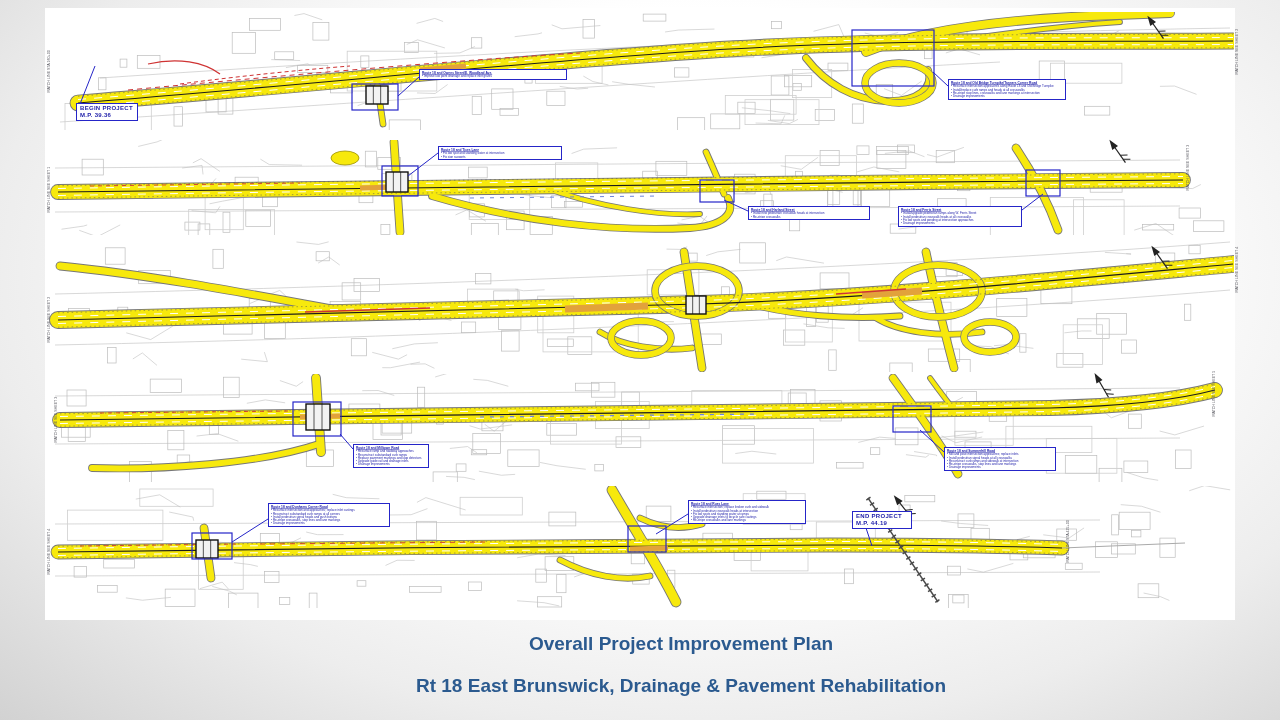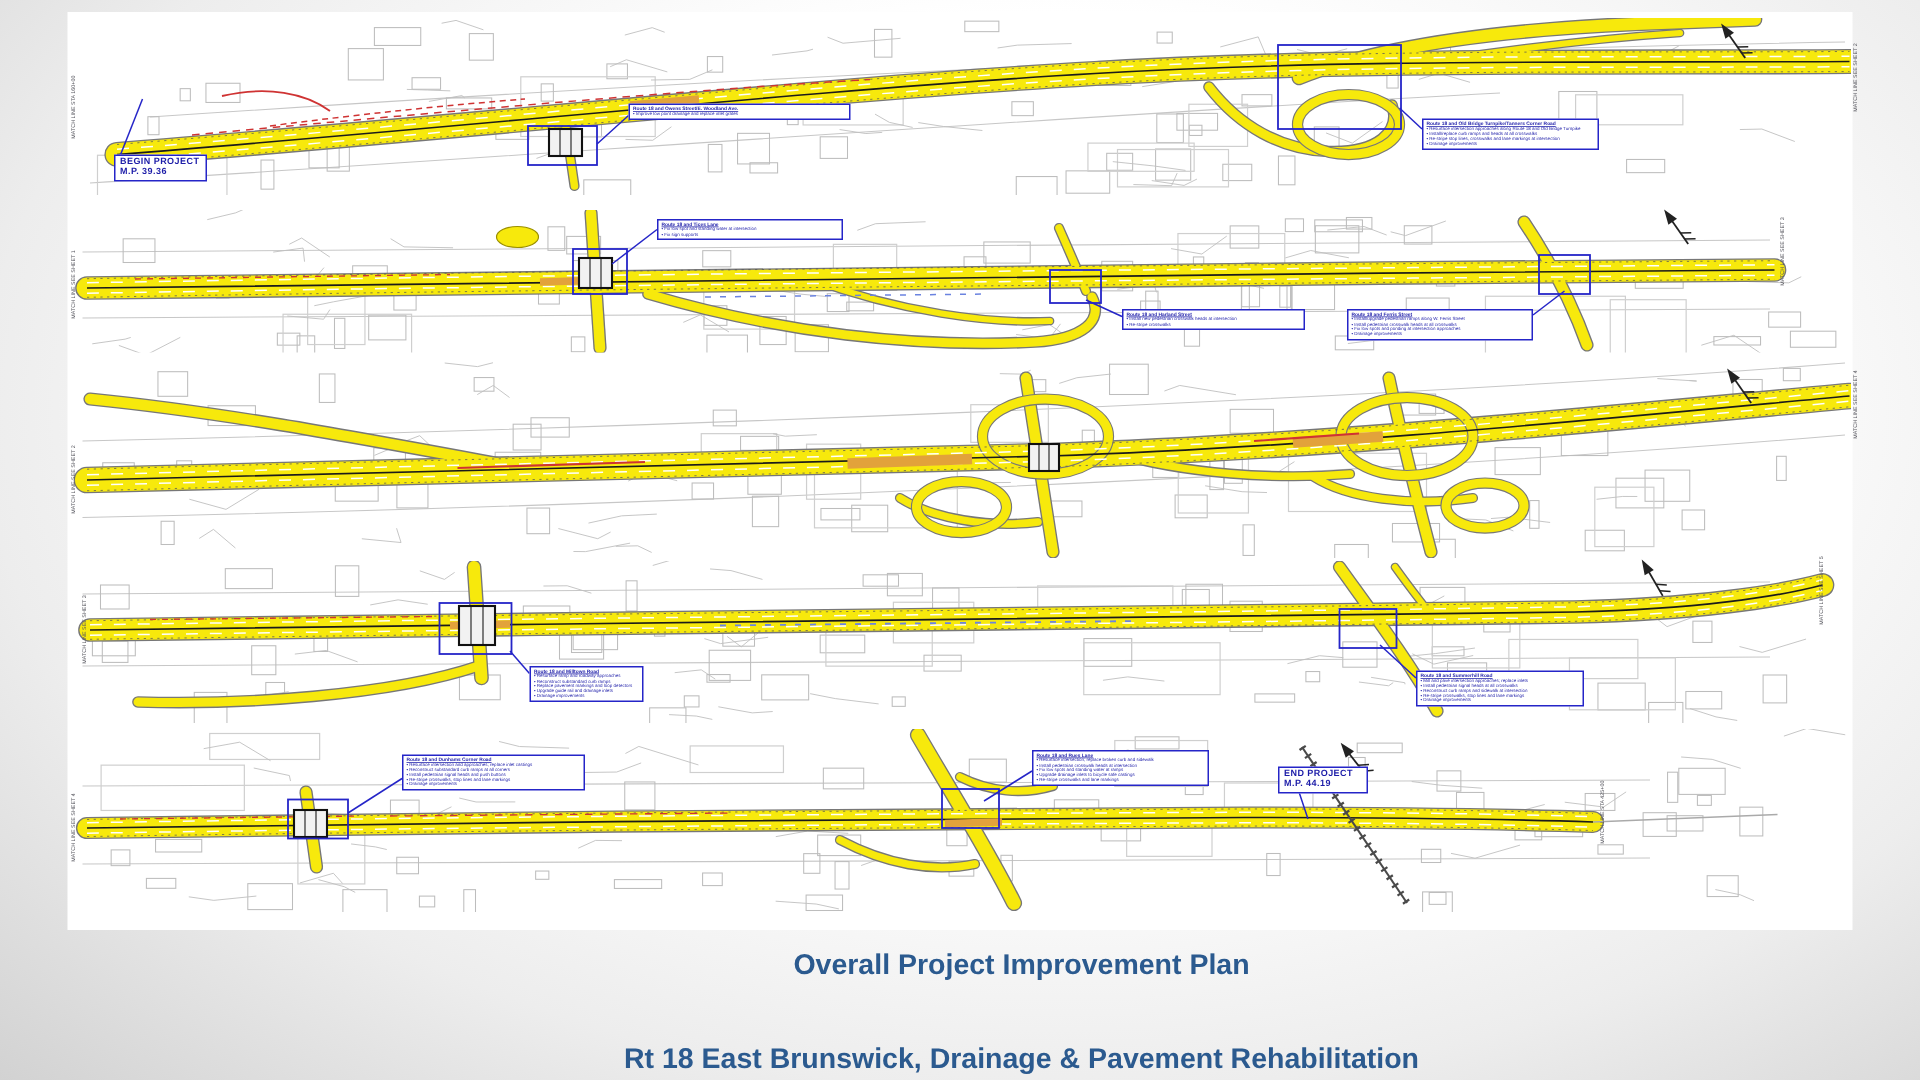--- a/index.html
+++ b/index.html
@@ -745,15 +745,15 @@
     <div>BEGIN PROJECT</div>
     <div>M.P. 39.36</div>
   </div>
 
   <div class="milestone" id="end-marker" style="left:852px;top:511px;width:60px;">
     <div>END PROJECT</div>
     <div>M.P. 44.19</div>
   </div>
 
   <div class="caption" style="top:633px;">Overall Project Improvement Plan</div>
-  <div class="caption" style="top:696px;">Rt 18 East Brunswick, Drainage &amp; Pavement Rehabilitation</div>
+  <div class="caption" style="top:675px;">Rt 18 East Brunswick, Drainage &amp; Pavement Rehabilitation</div>
 
 </div>
 
 </body></html>

